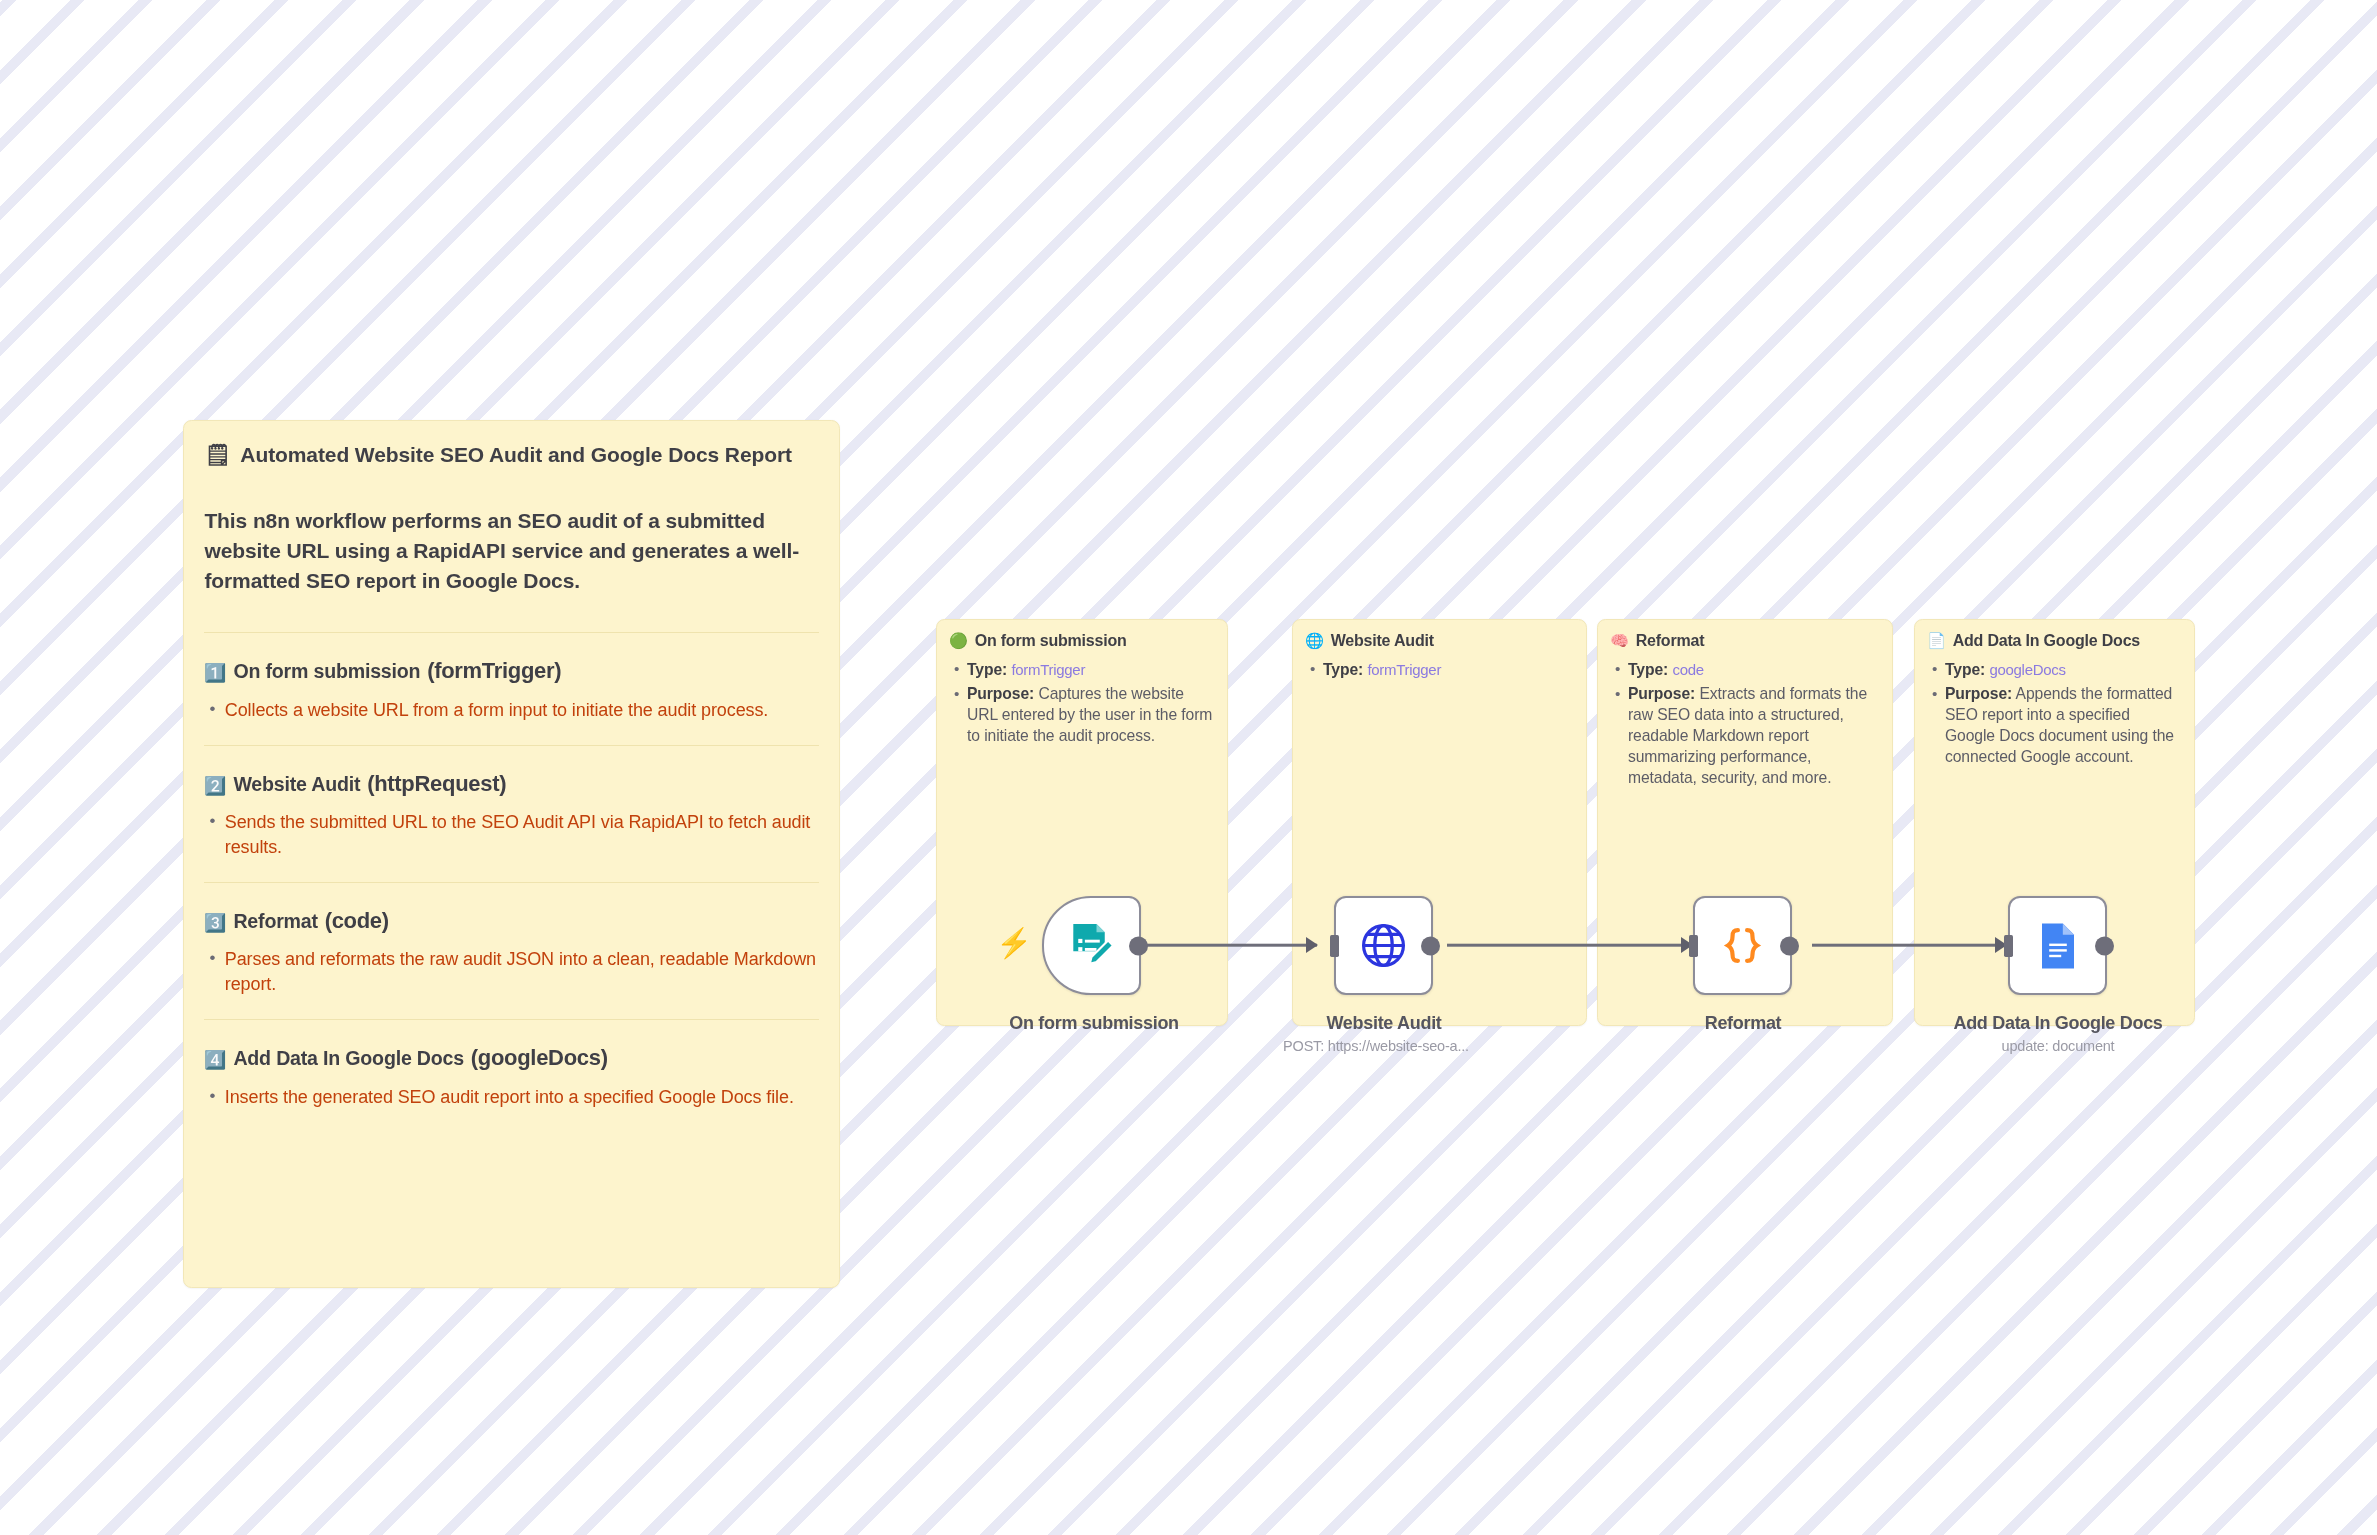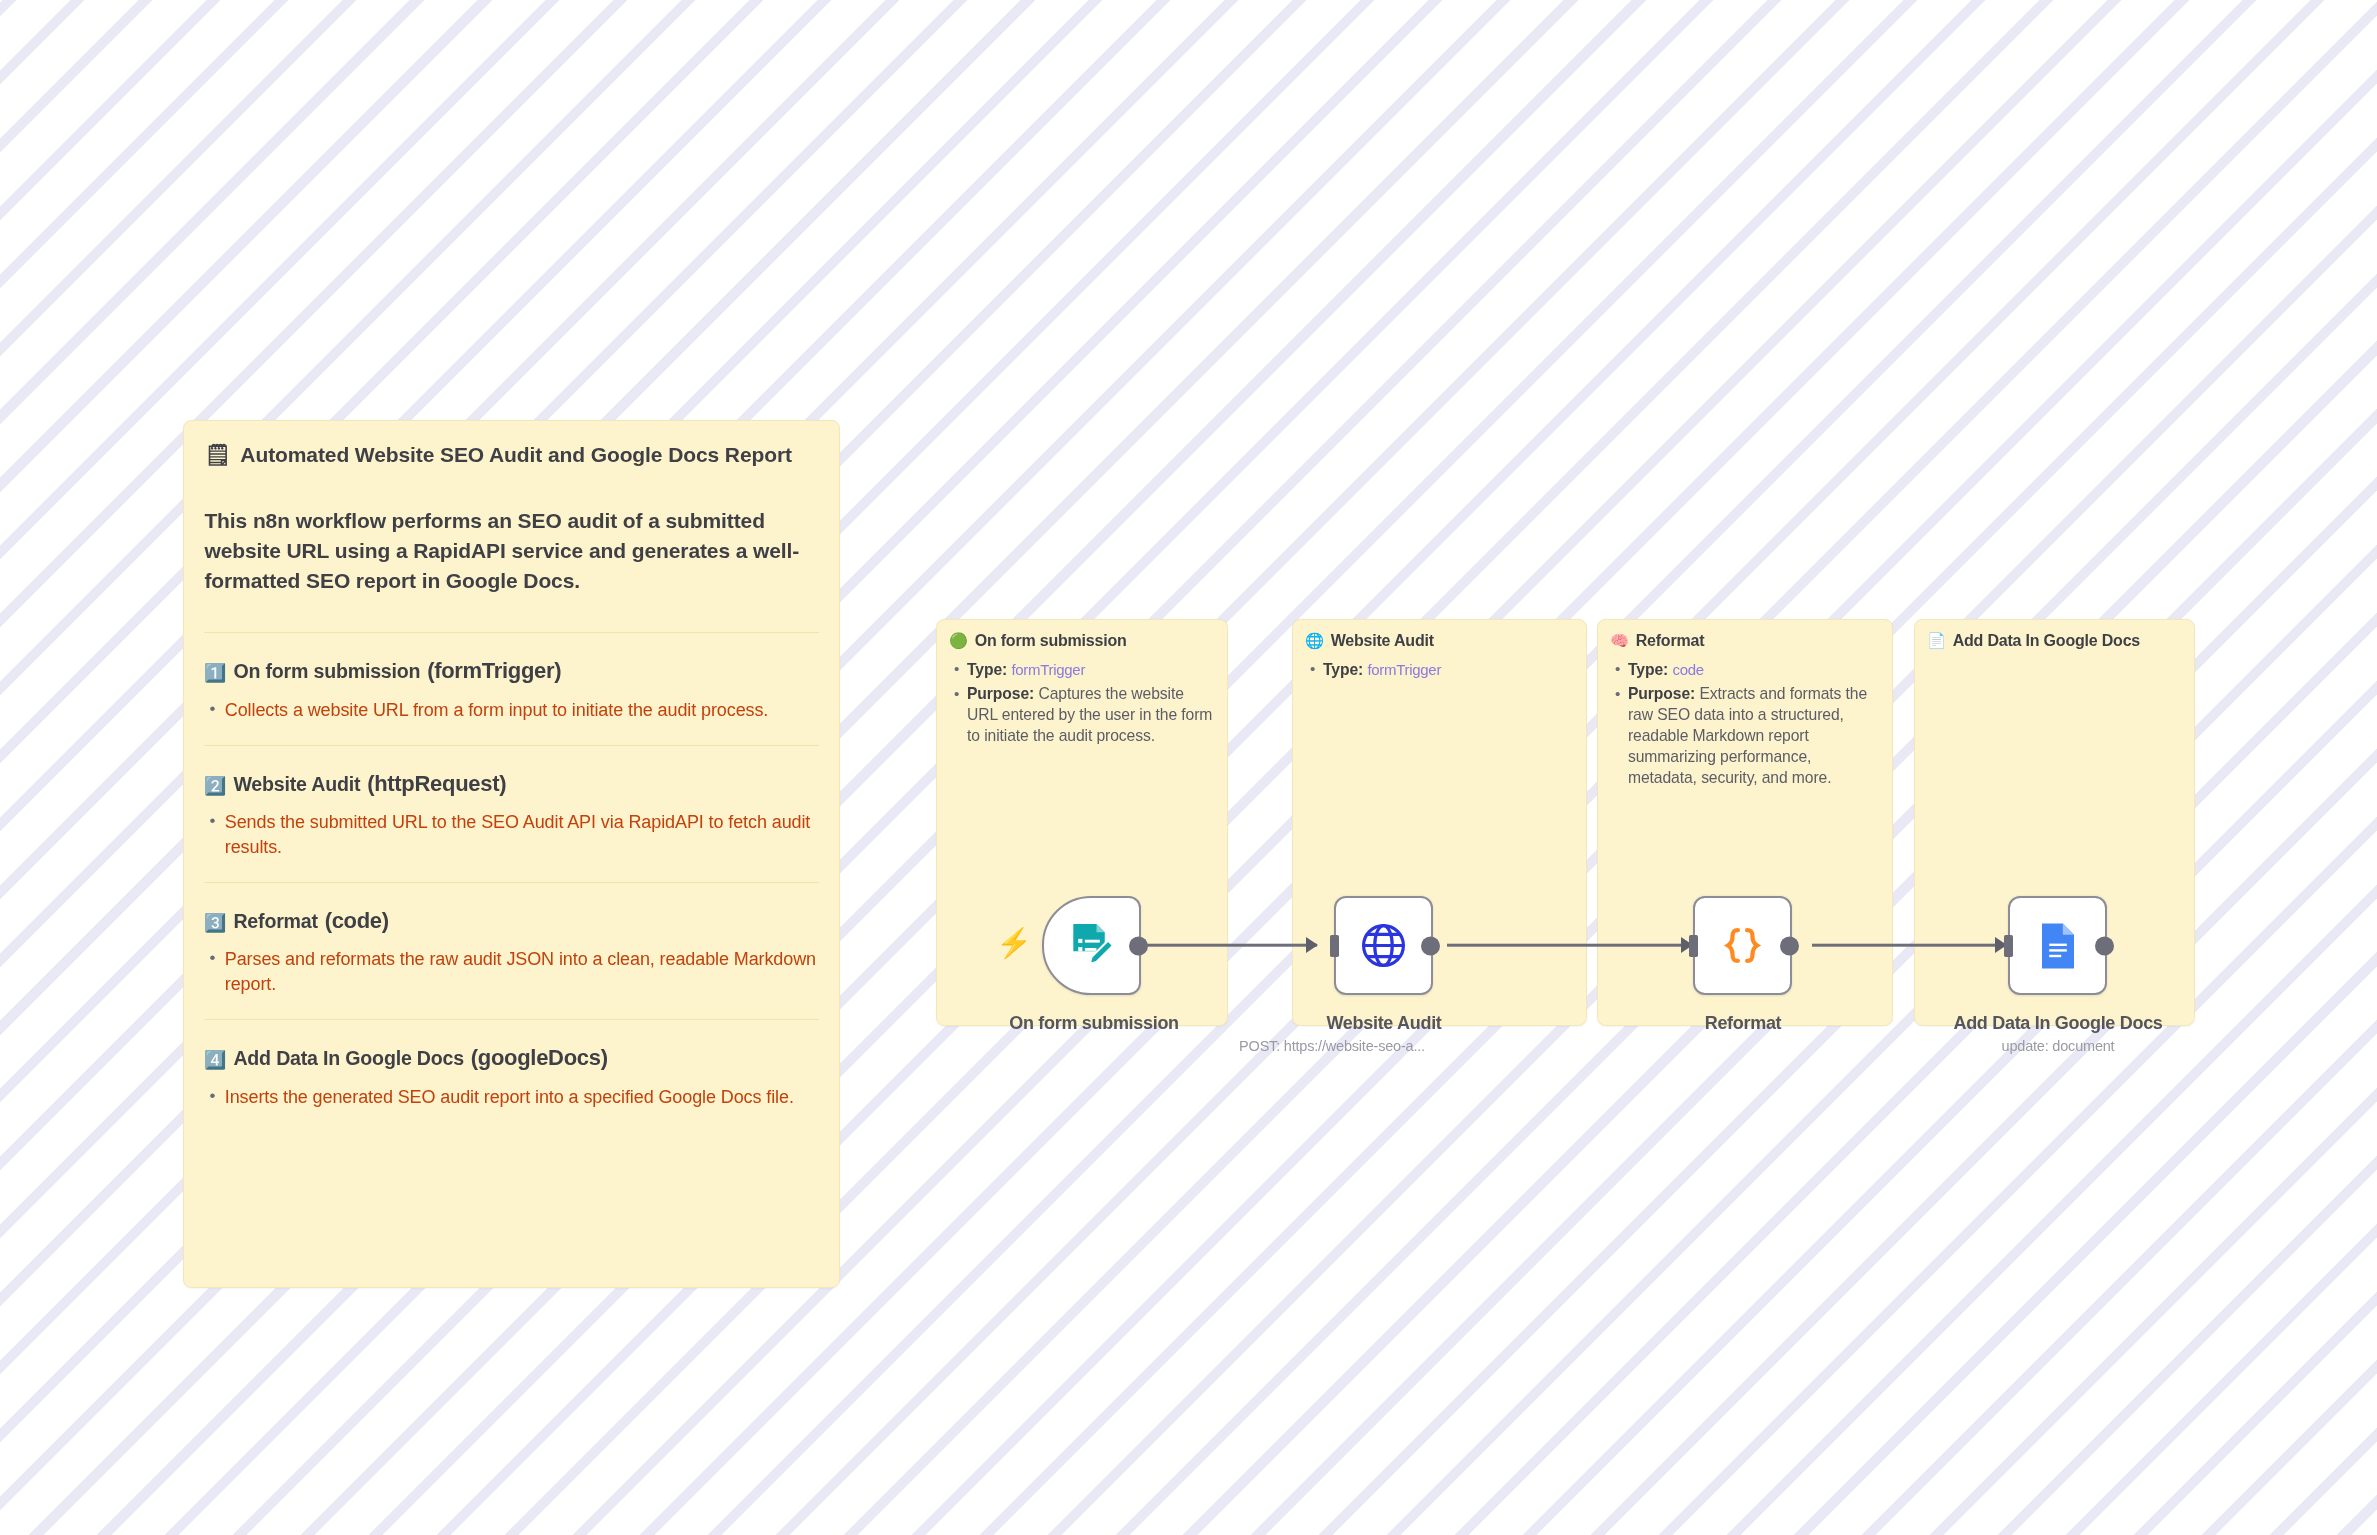--- a/index.html
+++ b/index.html
@@ -323,20 +323,24 @@
     <li><b>Type:</b> <span class="code-val">code</span></li>
     <li><b>Purpose:</b> <span>Extracts and formats the raw SEO data into a structured, readable Markdown report summarizing performance, metadata, security, and more.</span></li>
   </ul>
 </div>
 
 <div class="sticky col-note" style="left:1914px; top:619px; width:281px; height:407px;">
   <div class="cn-title">
     <span class="emoji">📄</span>
     <span>Add Data In Google Docs</span>
   </div>
+  <ul class="cn-list">
+    <li><b>Type:</b> <span class="code-val">googleDocs</span></li>
+    <li><b>Purpose:</b> <span>Appends the formatted SEO report into a specified Google Docs document using the connected Google account.</span></li>
+  </ul>
 </div>
 
 <div class="conn" style="left:1147px; width:170px;"></div>
 <div class="arrow" style="left:1306px;"></div>
 
 <div class="conn" style="left:1447px; width:243px;"></div>
 <div class="arrow" style="left:1681px;"></div>
 
 <div class="conn" style="left:1812px; width:192px;"></div>
 <div class="arrow" style="left:1995px;"></div>
@@ -367,21 +371,21 @@
       <circle cx="32" cy="32" r="25"></circle>
       <ellipse cx="32" cy="32" rx="11" ry="25"></ellipse>
       <line x1="7" y1="32" x2="57" y2="32"></line>
       <line x1="11" y1="18" x2="53" y2="18"></line>
       <line x1="11" y1="46" x2="53" y2="46"></line>
     </svg>
   </span>
   <span class="port out"></span>
 </div>
 <div class="node-label" style="left:1384px; top:1013px;">Website Audit</div>
-<div class="node-sub" style="left:1332px; top:1038px;">POST: https://website-seo-a...</div>
+<div class="node-sub" style="left:1376px; top:1038px;">POST: https://website-seo-a...</div>
 
 <div class="node" style="left:1693px; top:896px;">
   <span class="inport"></span>
   <span>
     <svg width="49" height="49" viewBox="0 0 64 64" fill="none" stroke="#ff8a1f" stroke-width="5.5" stroke-linecap="round">
       <path d="M26 12c-6 0-7 3-7 8s-1 9-6 12c5 3 6 7 6 12s1 8 7 8"></path>
       <path d="M38 12c6 0 7 3 7 8s1 9 6 12c-5 3-6 7-6 12s-1 8-7 8"></path>
     </svg>
   </span>
   <span class="port out"></span>

